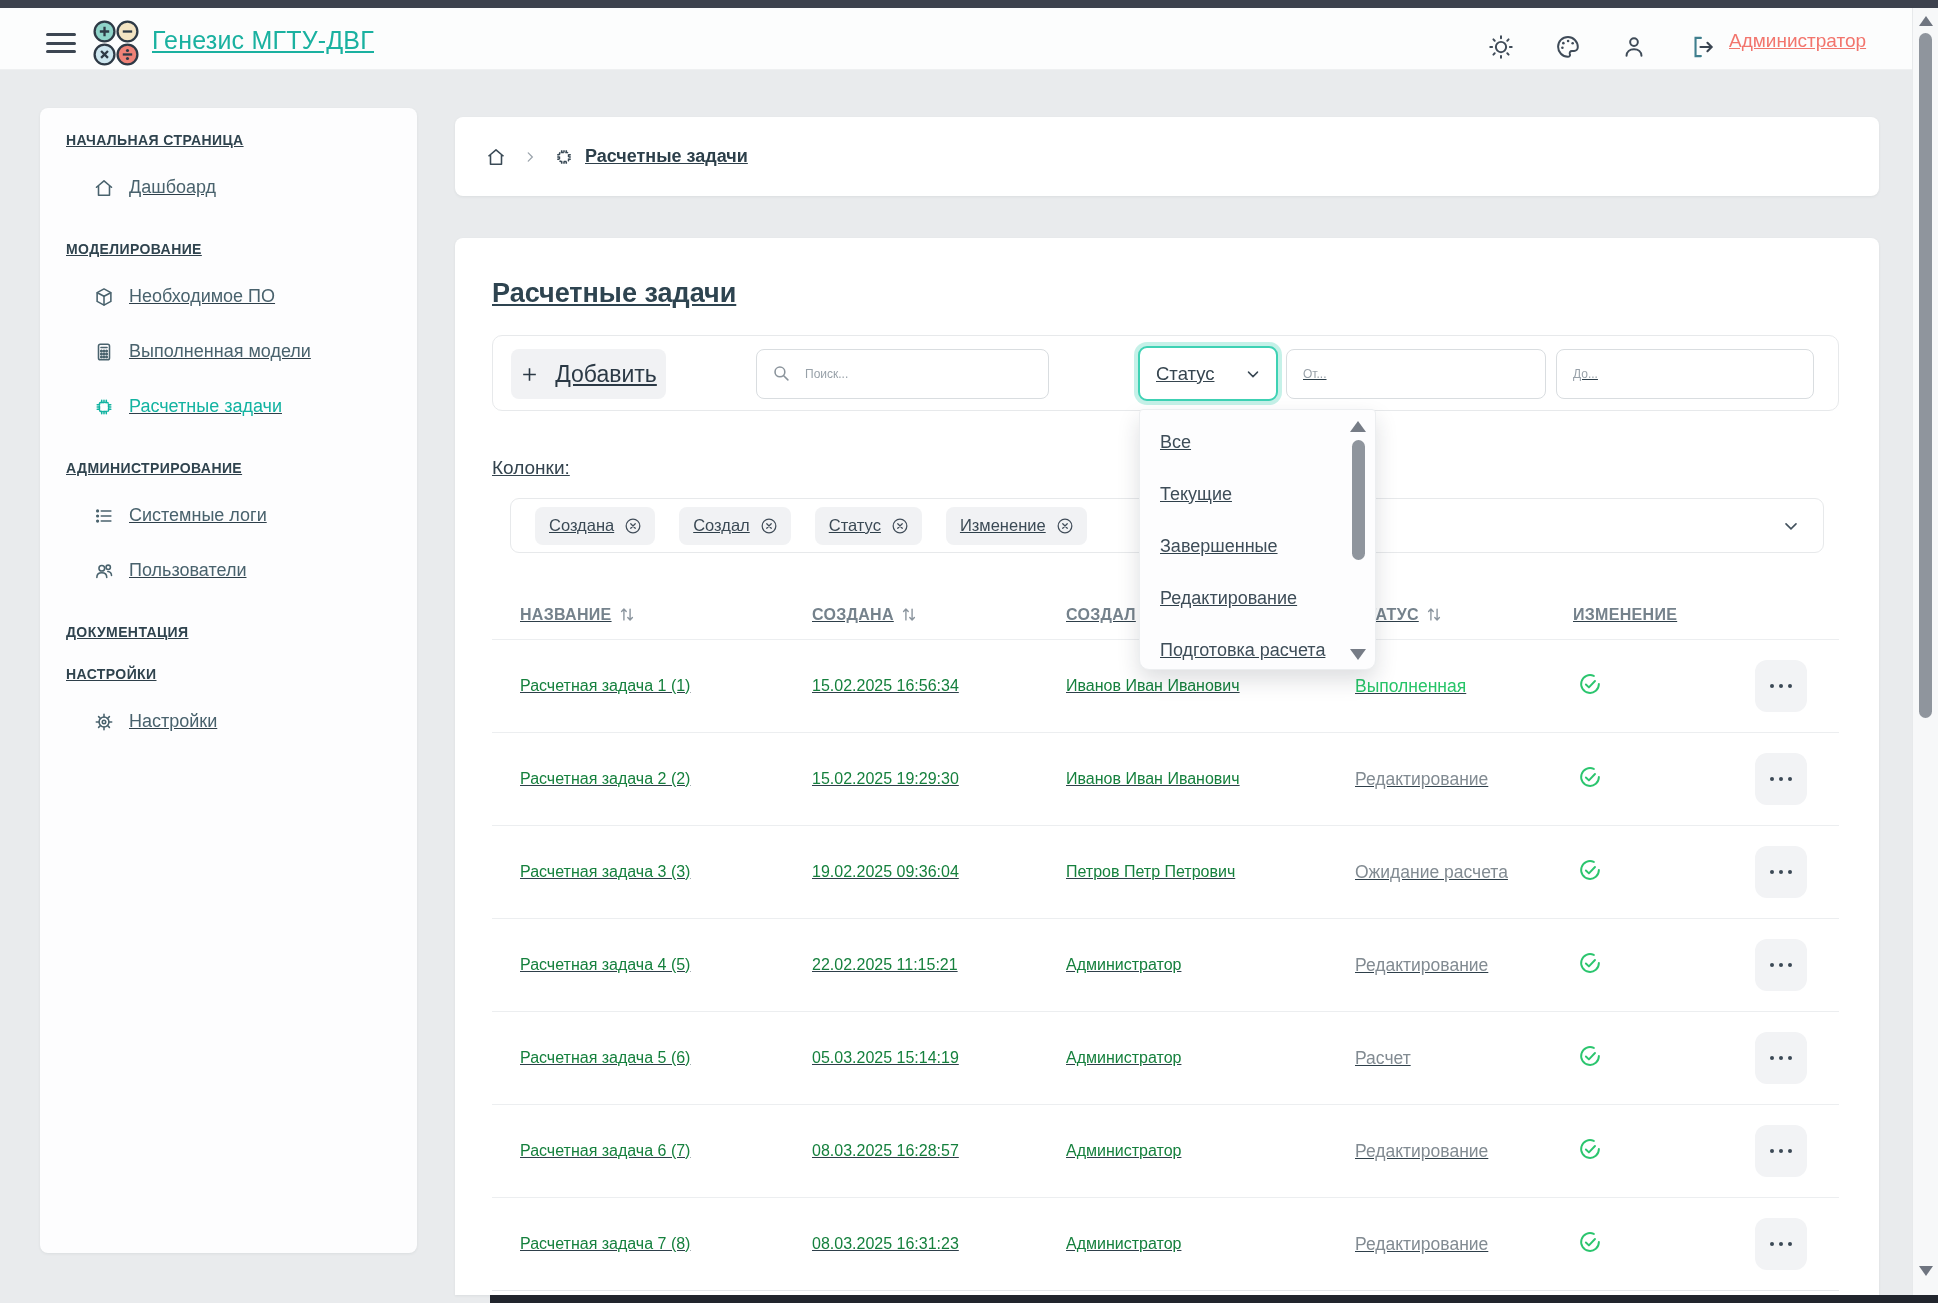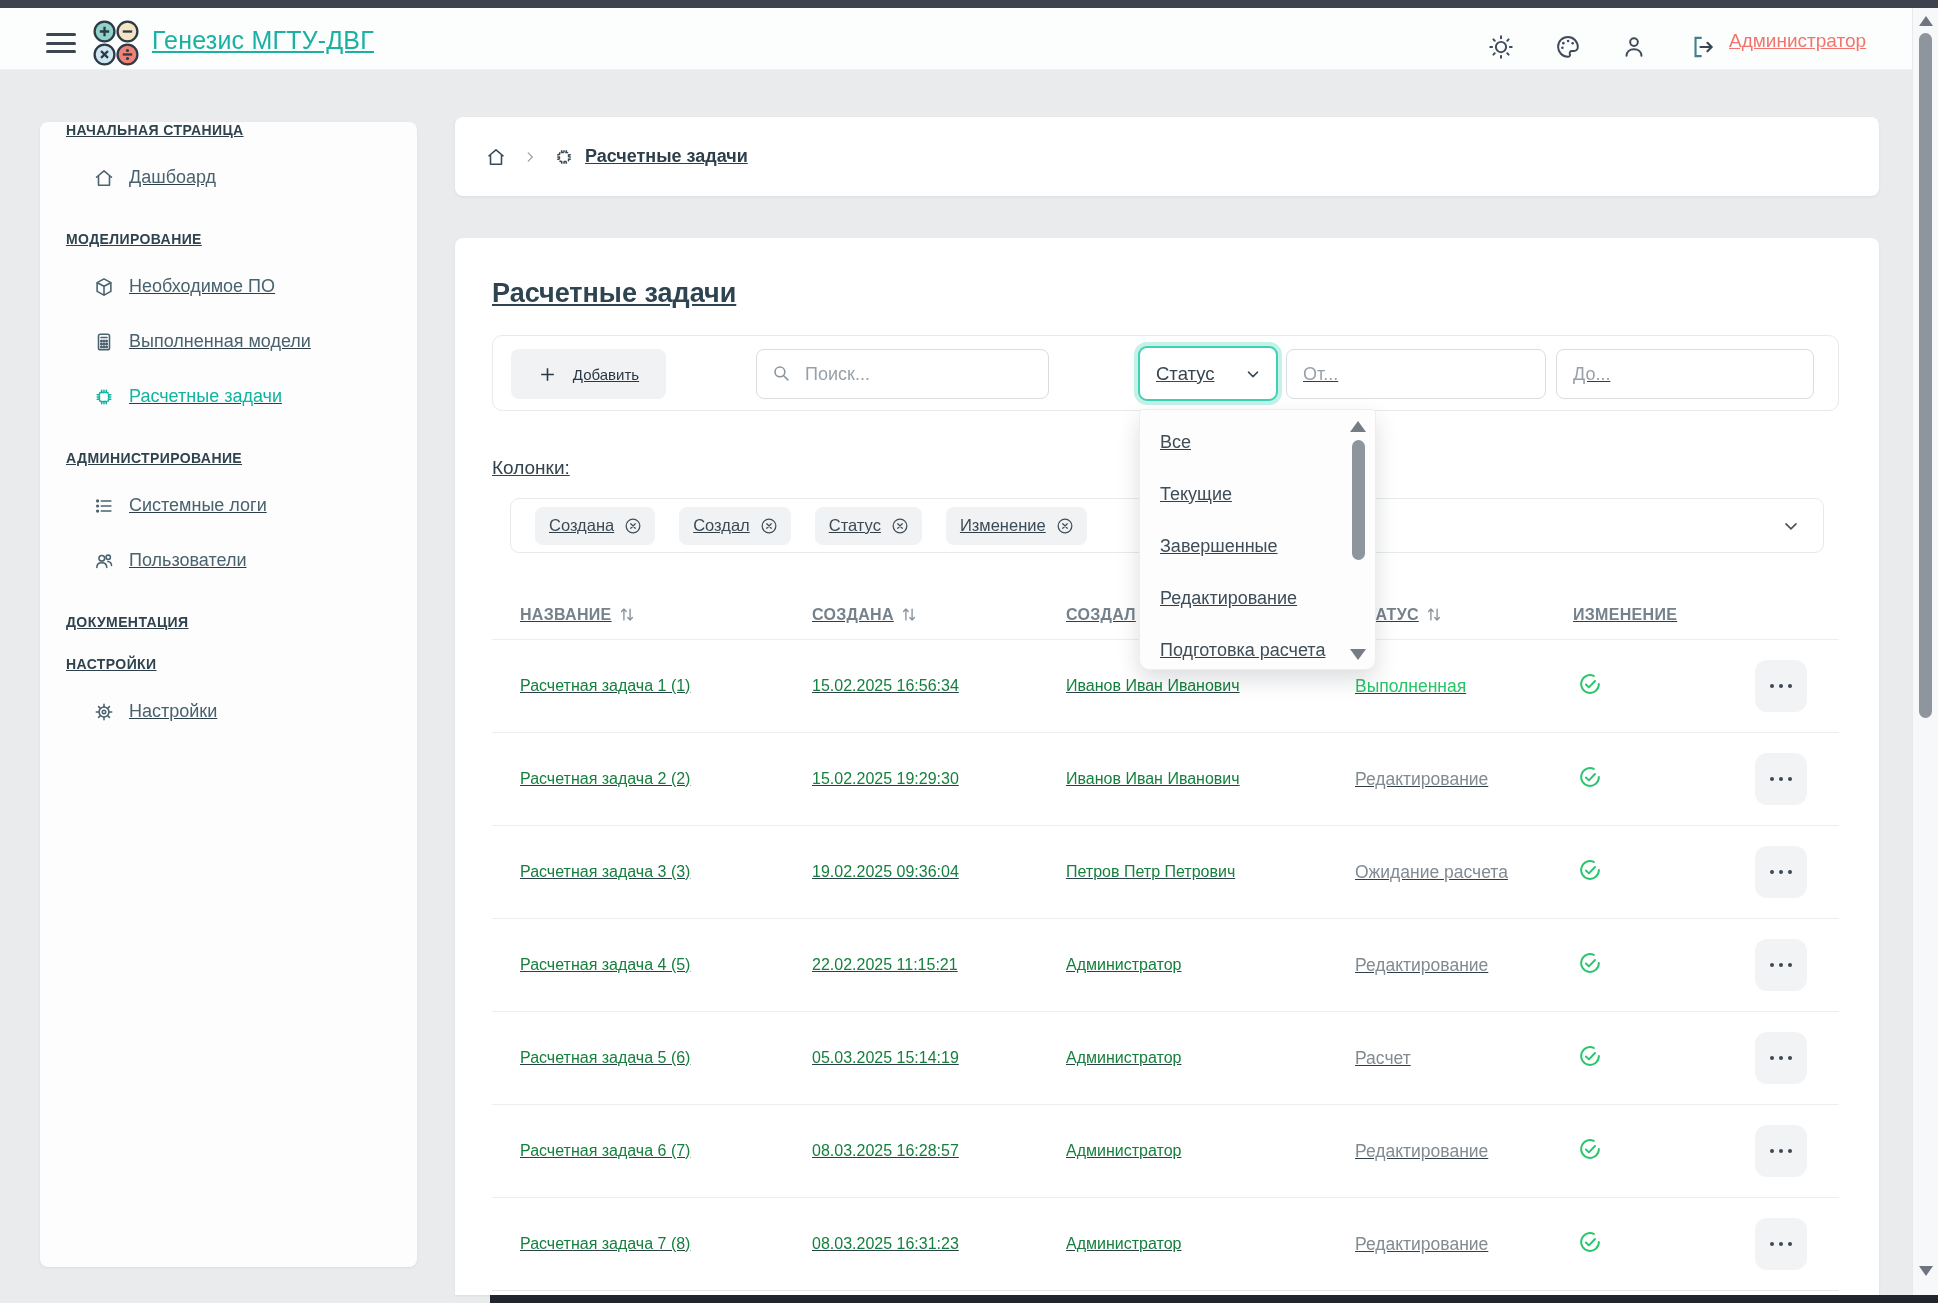--- a/index.html
+++ b/index.html
@@ -27,22 +27,22 @@
   #hamburger span { display:block; height:3px; background:#3c4652; border-radius:2px; margin-bottom:5.5px; }
   #logo { left:90px; top:11px; }
   #app-title { left:152px; top:18px; font-size:25px; font-weight:500; color:#1ab1a0; letter-spacing:.2px; }
   .bar-icon { width:30px; height:30px; top:24px; display:flex; align-items:center; justify-content:center; cursor:pointer; }
   #user-role { left:1729px; top:22px; font-size:19px; color:#f2756d; cursor:pointer; }
 
   .icn { display:inline-flex; align-items:center; justify-content:center; }
   .icn svg { display:block; }
 
   
-  #sidebar { left:40px; top:122px; width:377px; height:1145px; background:#fdfdfe; border-radius:8px;
-    box-shadow:0 1px 3px rgba(40,50,60,.07); z-index:4; }
+  #sidebar { left:40px; top:108px; width:377px; height:1145px; background:#fdfdfe; border-radius:8px;
+    box-shadow:0 1px 3px rgba(40,50,60,.07); padding-top:24px; z-index:4; }
   .side-label { margin:26px 0 12px 26px; font-size:14px; font-weight:700; color:#2f434e; letter-spacing:.4px; }
   .side-section:first-child .side-label { margin-top:0; }
   .side-item { height:55px; display:flex; align-items:center; padding-left:52px; color:#49626d; font-size:18px; cursor:pointer; }
   .side-item .icn { width:24px; margin-right:13px; color:#49626d; }
   .side-item.active { color:#12b3a1; }
   .side-item.active .icn { color:#12b3a1; }
 
   
   #breadcrumb { left:455px; top:117px; width:1424px; height:79px; background:#ffffff; border-radius:8px;
     box-shadow:0 1px 3px rgba(40,50,60,.07); display:flex; align-items:center; padding-left:30px; z-index:4; }
@@ -50,23 +50,23 @@
   .crumb-sep { margin:0 16px; color:#9aa3ab; }
   #breadcrumb-current { margin-left:10px; font-size:18px; font-weight:700; color:#2c3f4a; }
 
   
   #main-card { left:455px; top:238px; width:1424px; height:1057px; background:#ffffff;
     border-radius:8px 8px 0 0; box-shadow:0 1px 3px rgba(40,50,60,.07); z-index:3; overflow:hidden; }
   #page-title { left:37px; top:40px; font-size:27px; font-weight:700; color:#2e4450; }
 
   #filter-box { left:37px; top:97px; width:1347px; height:76px; border:1.5px solid #e7e9eb; border-radius:10px; }
   #add-button { left:18px; top:13px; width:155px; height:50px; background:#f1f2f4; border:none; border-radius:8px;
-    display:flex; align-items:center; justify-content:center; gap:16px; font-size:15px; color:#2b3945;
+    display:flex; align-items:center; justify-content:center; gap:16px; font-size:23px; color:#2b3945;
     font-family:inherit; cursor:pointer; font-weight:500; }
-  .text-input { border:1.5px solid #d9dde0; border-radius:8px; background:#fff; font-size:18px; color:#2e3f4a;
+  .text-input { border:1.5px solid #d9dde0; border-radius:8px; background:#fff; font-size:12px; color:#2e3f4a;
     font-family:inherit; outline:none; }
   .text-input::placeholder { color:#98a1a9; }
   #search-wrap { left:263px; top:13px; width:293px; height:50px; }
   #search-wrap .icn { position:absolute; left:15px; top:14px; color:#8b949c; }
   #search-input { width:100%; height:100%; padding-left:48px; }
   #status-select { left:645px; top:10px; width:140px; height:55px; background:#fff; border:2px solid #3ed2b4; border-radius:9px;
     box-shadow:0 0 0 4px rgba(62,210,180,.30); display:flex; align-items:center; justify-content:space-between;
     padding:0 14px 0 16px; font-size:18.5px; color:#36454f; cursor:pointer; }
   #from-input { left:793px; top:13px; width:260px; height:50px; padding-left:16px; }
   #to-input   { left:1063px; top:13px; width:258px; height:50px; padding-left:16px; }

